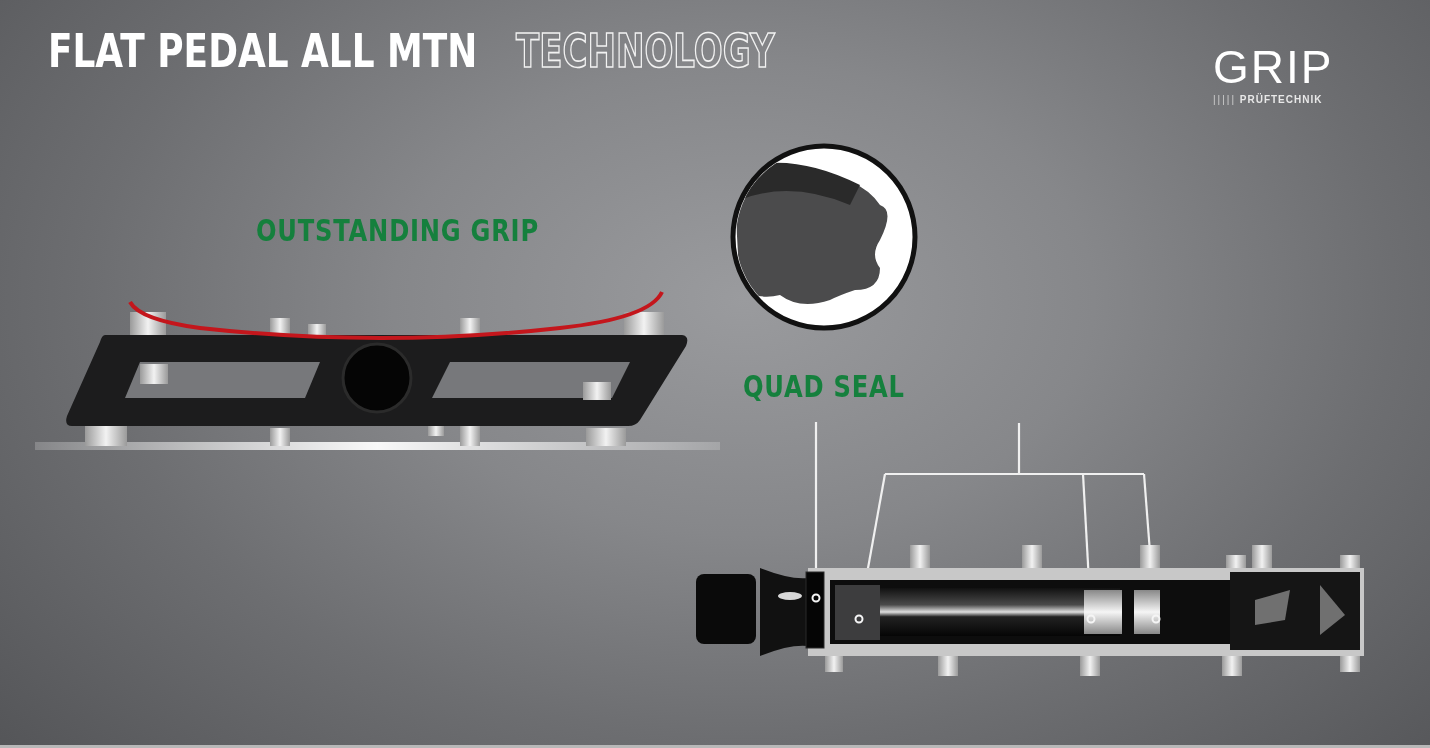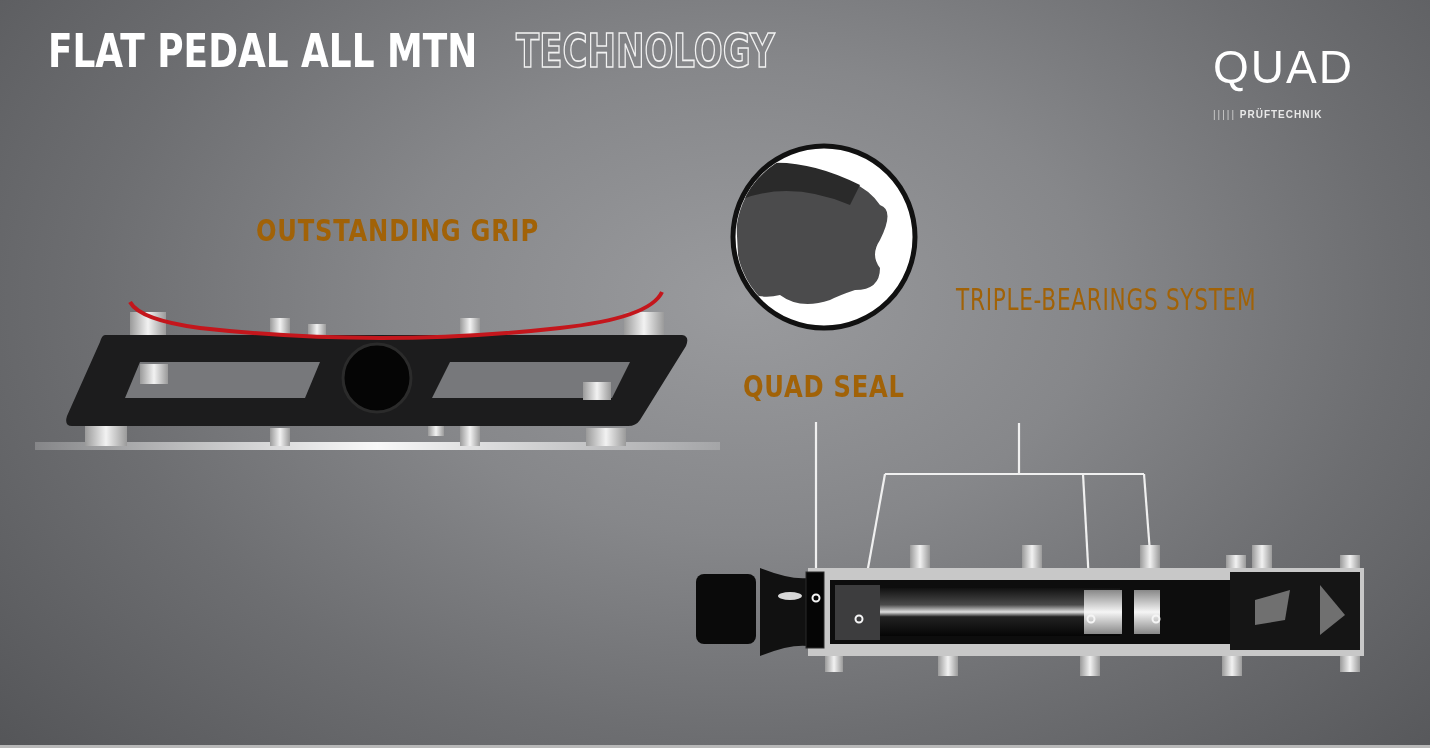--- a/index.html
+++ b/index.html
@@ -6,43 +6,43 @@
   body {
     width: 1430px; height: 748px; overflow: hidden; position: relative;
     background: radial-gradient(ellipse 70% 90% at 52% 40%, #9a9b9e 0%, #86878a 35%, #6d6e71 65%, #545558 100%);
     font-family: "DejaVu Sans", sans-serif;
   }
   #title { position: absolute; left: 48px; top: 24px; }
   #title .solid { color: #fff; font-weight: bold; font-size: 46px; letter-spacing: 0px; transform: scaleX(0.78); transform-origin: left top; display:inline-block; }
   #title .outline { color: transparent; -webkit-text-stroke: 1.6px #f2f2f2; font-weight: bold; font-size: 46px; display:inline-block; transform: scaleX(0.74); transform-origin: left top; position: absolute; left: 468px; top: 0; }
   #logo { position: absolute; left: 1213px; top: 44px; color: #fff; }
   #logo .big { font-family: "Liberation Sans", sans-serif; font-size: 46px; font-weight: normal; letter-spacing: 2px; line-height: 46px; }
-  #logo .sub { font-family: "Liberation Sans", sans-serif; font-size: 10px; font-weight: bold; letter-spacing: 1px; margin-top: 19px; color: #e8e8e8; }
+  #logo .sub { font-family: "Liberation Sans", sans-serif; font-size: 10px; font-weight: bold; letter-spacing: 1px; margin-top: 4px; color: #e8e8e8; }
   #logo .ticks { color: #cfcfcf; letter-spacing: 2px; font-weight: normal; }
-  .label { position: absolute; color: #a16207; }
+  .label { position: absolute; color: #15803d; }
   .h { font-weight: bold; font-size: 31px; transform: scaleX(0.78); transform-origin: left top; display: inline-block; white-space: nowrap; letter-spacing: 1px; }
   .s { font-weight: normal; font-size: 30px; transform: scaleX(0.72); transform-origin: left top; display: inline-block; white-space: nowrap; letter-spacing: 1px; }
   #grip { left: 256px; top: 212px; }
   #grip .s { margin-top: 4px; padding-left: 26px; }
   #durab { left: 956px; top: 280px; }
   #durab .s { line-height: 40px; }
   #quad { left: 743px; top: 368px; }
   svg { position: absolute; left: 0; top: 0; }
   #bottom-bar { position: absolute; left: 0; top: 745px; width: 1430px; height: 3px; background: #b8b8b8; }
 </style>
 </head>
 <body>
 
 <div id="title">
   <span class="solid">FLAT PEDAL ALL MTN</span>
   <span class="outline">TECHNOLOGY</span>
 </div>
 
 <div id="logo">
-  <div class="big">QUAD</div>
+  <div class="big">GRIP</div>
   <div class="sub">
     <span class="ticks">|||||</span>
     <span>PRÜFTECHNIK</span>
   </div>
 </div>
 
 <svg width="1430" height="748" viewBox="0 0 1430 748">
   <defs>
     <linearGradient id="floor" x1="0" x2="1">
       <stop offset="0" stop-color="#ffffff" stop-opacity="0.2"></stop>
@@ -162,20 +162,19 @@
       <circle cx="1156" cy="619" r="3.5"></circle>
     </g>
   </g>
 </svg>
 
 <div id="grip" class="label">
   <div><span class="h">OUTSTANDING GRIP</span></div>
 </div>
 
 <div id="durab" class="label">
-  <div><span class="s">TRIPLE-BEARINGS SYSTEM</span></div>
 </div>
 
 <div id="quad" class="label">
   <span class="h">QUAD SEAL</span>
 </div>
 
 <div id="bottom-bar"></div>
 
 </body></html>

